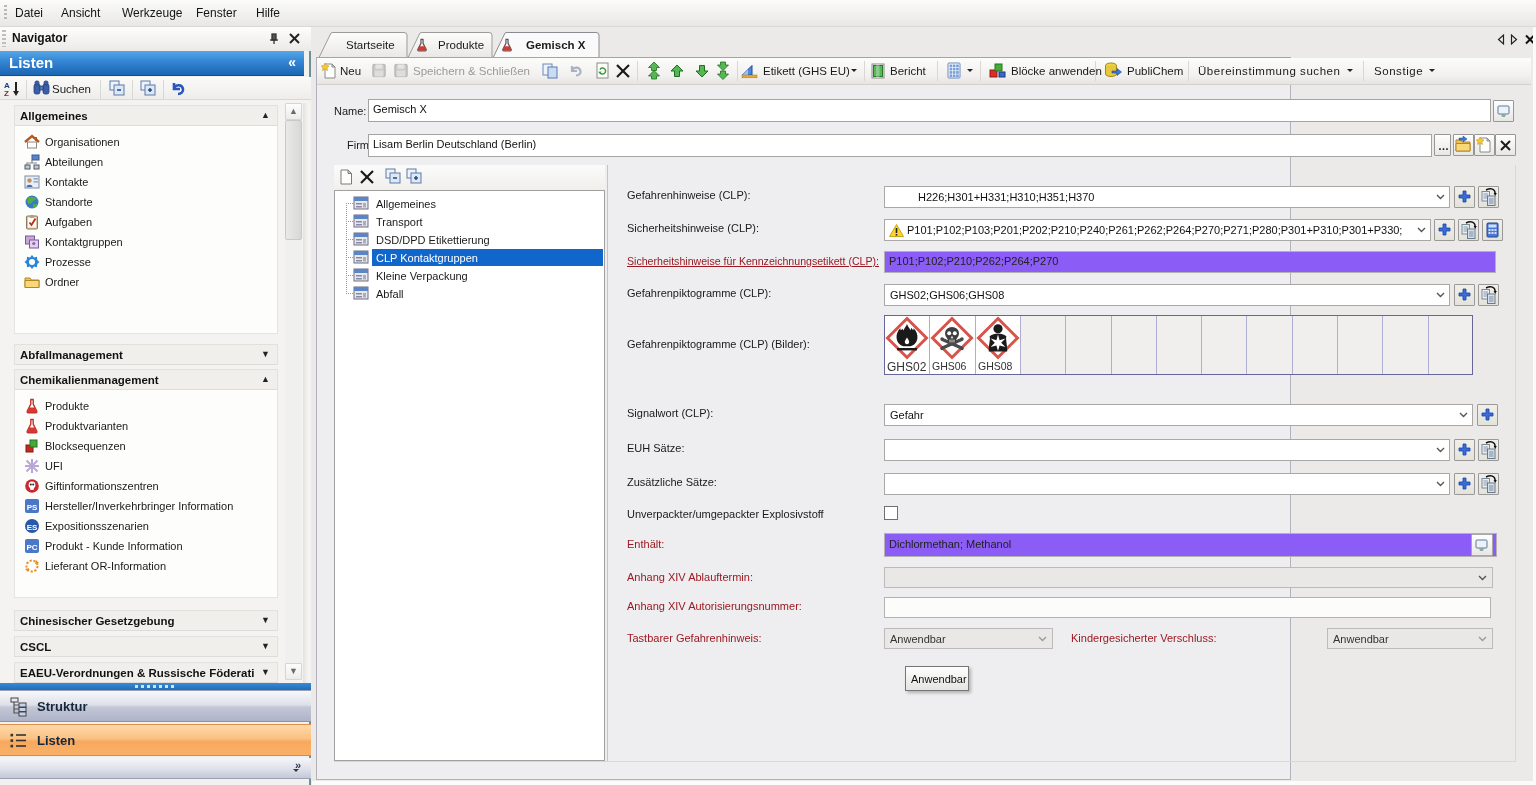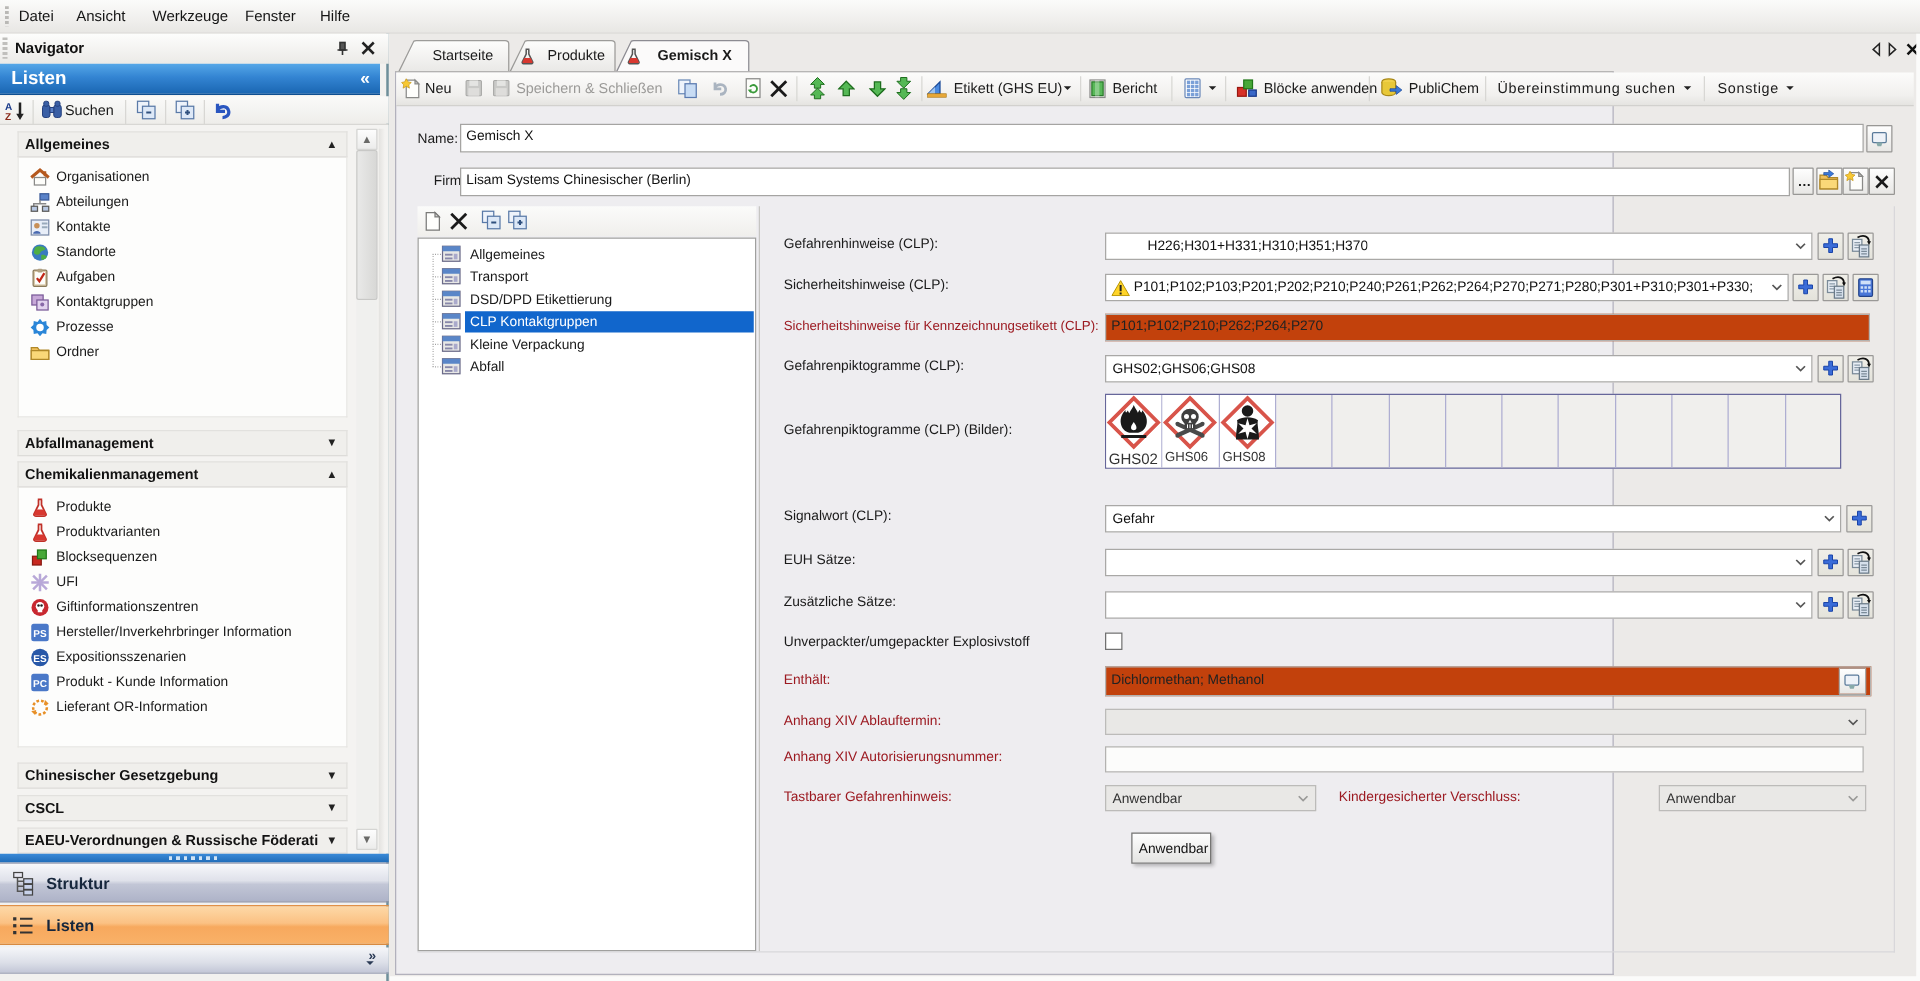--- a/index.html
+++ b/index.html
@@ -62,21 +62,21 @@
 
 #dtoolbar { position:absolute; left:0; top:0; width:1214px; height:27px; background:linear-gradient(#fcfcfb,#f1f0ee 70%,#e5e4e1); border-bottom:1px solid #d2d1ce; }
 .tbtxt { position:absolute; top:7px; font-size:11.5px; color:#1a1a1a; white-space:nowrap;}
 .tbtxt.dis { color:#9b9a98; }
 .tsep { position:absolute; top:3px; width:1px; height:20px; background:#d8d7d4; }
 
 .flabel { position:absolute; font-size:11px; color:#1a1a1a; }
 .rlabel { position:absolute; font-size:11px; color:#9c1a21; }
 .tbox { position:absolute; background:#fff; border:1px solid #a5a4a2; font-size:11px; color:#111; }
 .tbox .v { position:absolute; left:4px; top:3px; white-space:nowrap; }
-.gbox { position:absolute; background:#c2410c; border:1px solid #b3b2b0; font-size:11px; color:#222;padding-left:27px; }
+.gbox { position:absolute; background:#8b5cf6; border:1px solid #b3b2b0; font-size:11px; color:#222;padding-left:27px; }
 .gbox .v { position:absolute; left:4px; top:3px; white-space:nowrap; }
 .combo { position:absolute; background:#fff; border:1px solid #a9a8a6; }
 .combo .v { position:absolute; left:5px; top:4px; font-size:11px; color:#111; white-space:nowrap; overflow:hidden; }
 .combo .ch { position:absolute; right:4px; top:7px; width:9px; height:6px; }
 .dcombo { position:absolute; background:#e9e8e6; border:1px solid #bcbbb9; }
 .dcombo .v { position:absolute; left:5px; top:4px; font-size:11px; color:#333; white-space:nowrap; }
 .btn20 { position:absolute; width:21px; height:22px; background:linear-gradient(#fefefe,#e8e7e5); border:1px solid #989795; border-radius:1px; }
 .tri { position:absolute; left:0; width:270px; height:18px; }
 .tri .hst { position:absolute; left:11px; top:8px; width:7px; height:1px;
   background-image:linear-gradient(90deg,#999 1px, transparent 1px); background-size:2px 1px; }
@@ -538,21 +538,21 @@
             <div class="v">Gemisch X</div>
           </div>
       <div class="btn20" style="left:1176px;top:42px;">
         <svg width="19" height="20" viewBox="0 0 19 20">
               <rect x="4" y="5" width="11" height="8" rx="1" fill="#eef2f8" stroke="#5a7a9a"></rect>
               <path d="M7 13 L12 13 L11 16 L8 16 Z" fill="#8aa"></path>
             </svg>
       </div>
       <div class="flabel" style="left:30px;top:81px;">Firma:</div>
       <div class="tbox" style="left:51px;top:76px;width:1064px;height:23px;">
-            <div class="v">Lisam Systems Chinesischer (Berlin)</div>
+            <div class="v">Lisam Berlin Deutschland (Berlin)</div>
           </div>
       <div class="btn20" style="left:1117px;top:76px;width:17px;">
             <div style="position:absolute;left:3px;top:5px;font-weight:bold;font-size:11px;letter-spacing:1px;">…</div>
           </div>
       <div class="btn20" style="left:1136px;top:76px;">
         <svg width="19" height="20" viewBox="0 0 19 20">
               <path d="M2 5 L7 5 L8.5 7 L16 7 L16 16 L2 16 Z" fill="#f0c05a" stroke="#b08828"></path>
               <path d="M2 8.5 L16 8.5 L16 16 L2 16 Z" fill="#fad878" stroke="#b08828"></path>
               <path d="M9 1 L13 4 L9 7 L9 5 L5 5 L5 3 L9 3 Z" fill="#3a78d8" stroke="#1a4898" stroke-width="0.5"></path>
             </svg>
@@ -739,21 +739,21 @@
                 <g fill="#cfe0f8">
                   <rect x="5.5" y="9" width="2" height="2"></rect>
                   <rect x="8.5" y="9" width="2" height="2"></rect>
                   <rect x="11.5" y="9" width="2" height="2"></rect>
                   <rect x="5.5" y="12" width="2" height="2"></rect>
                   <rect x="8.5" y="12" width="2" height="2"></rect>
                   <rect x="11.5" y="12" width="2" height="2"></rect>
                 </g>
               </svg></div>
 
-        <div class="rlabel" style="left:310px;top:197px;font-size:10.6px;">Sicherheitshinweise für Kennzeichnungsetikett (CLP):</div>
+        <div class="rlabel" style="left:310px;top:197px;font-size:10.6px;text-decoration:underline;">Sicherheitshinweise für Kennzeichnungsetikett (CLP):</div>
         <div class="gbox" style="left:567px;top:193px;width:612px;height:22px;">
               <div class="v">P101;P102;P210;P262;P264;P270</div>
             </div>
 
         <div class="flabel" style="left:310px;top:229px;">Gefahrenpiktogramme (CLP):</div>
         <div class="combo" style="left:567px;top:226px;width:566px;height:22px;">
           <div class="v">GHS02;GHS06;GHS08</div>
           <svg class="ch" viewBox="0 0 9 6">
                 <path d="M1 1 L4.5 4.5 L8 1" fill="none" stroke="#565656" stroke-width="1.4"></path>
               </svg>

